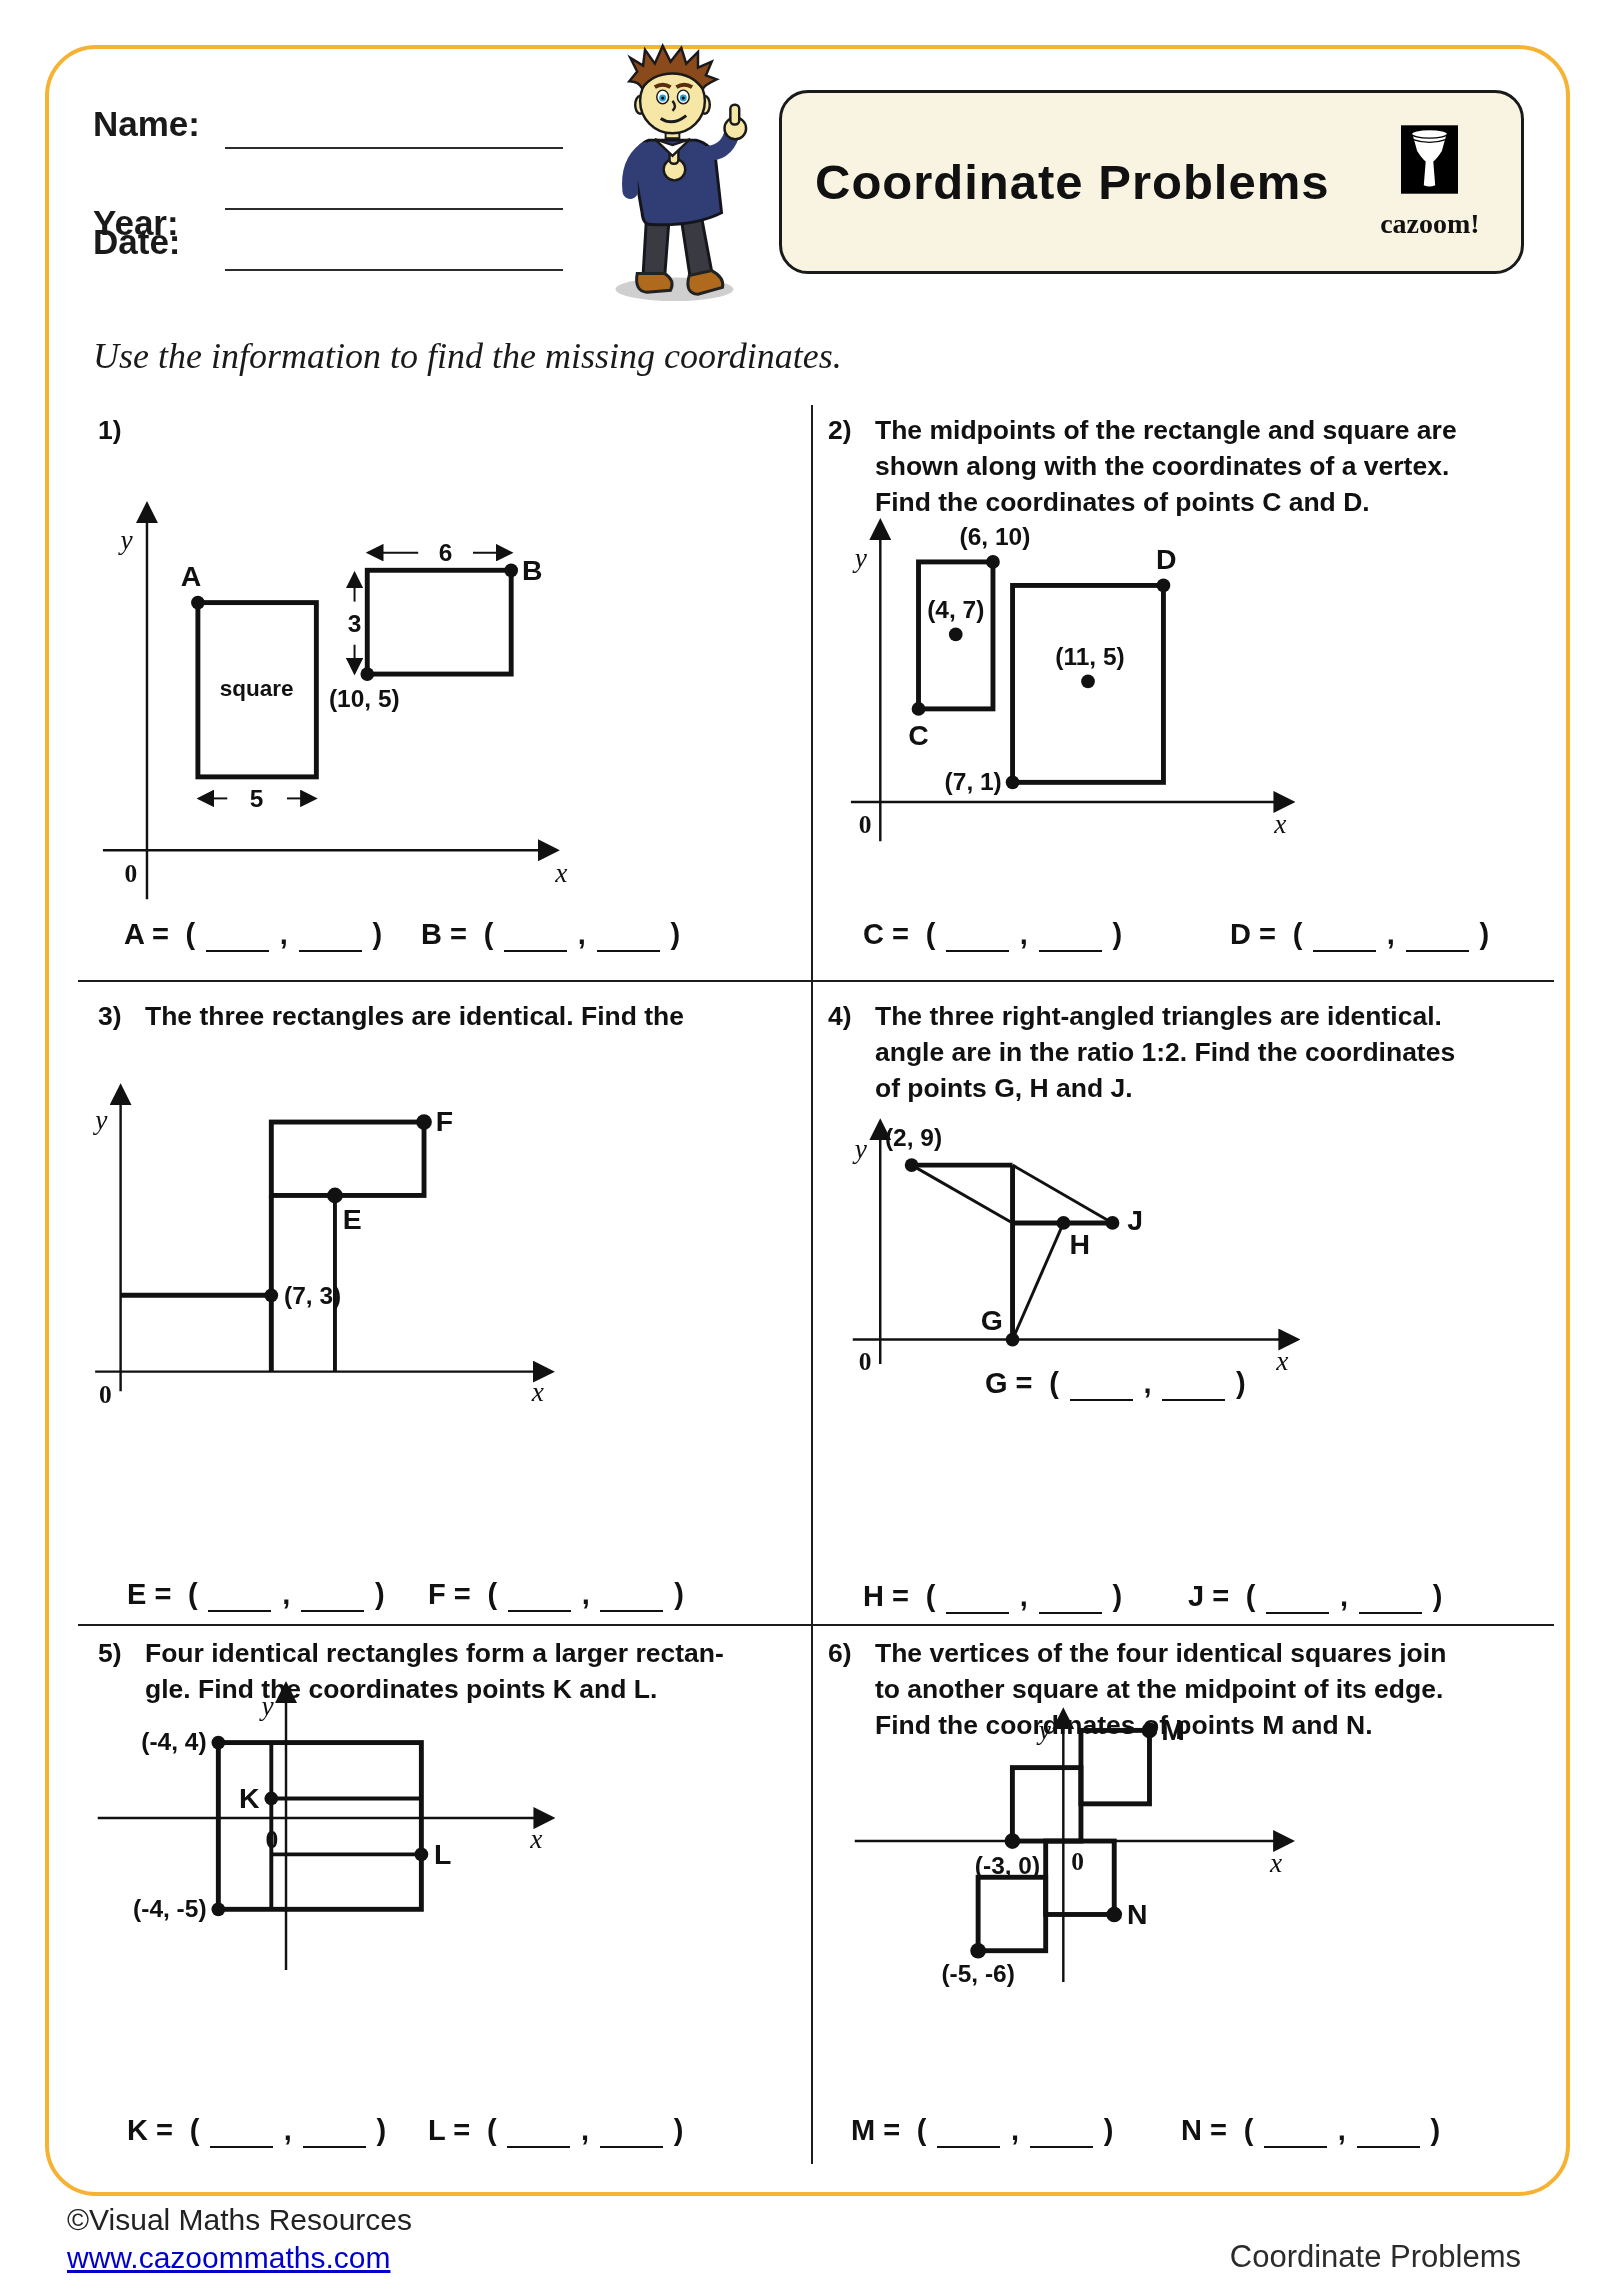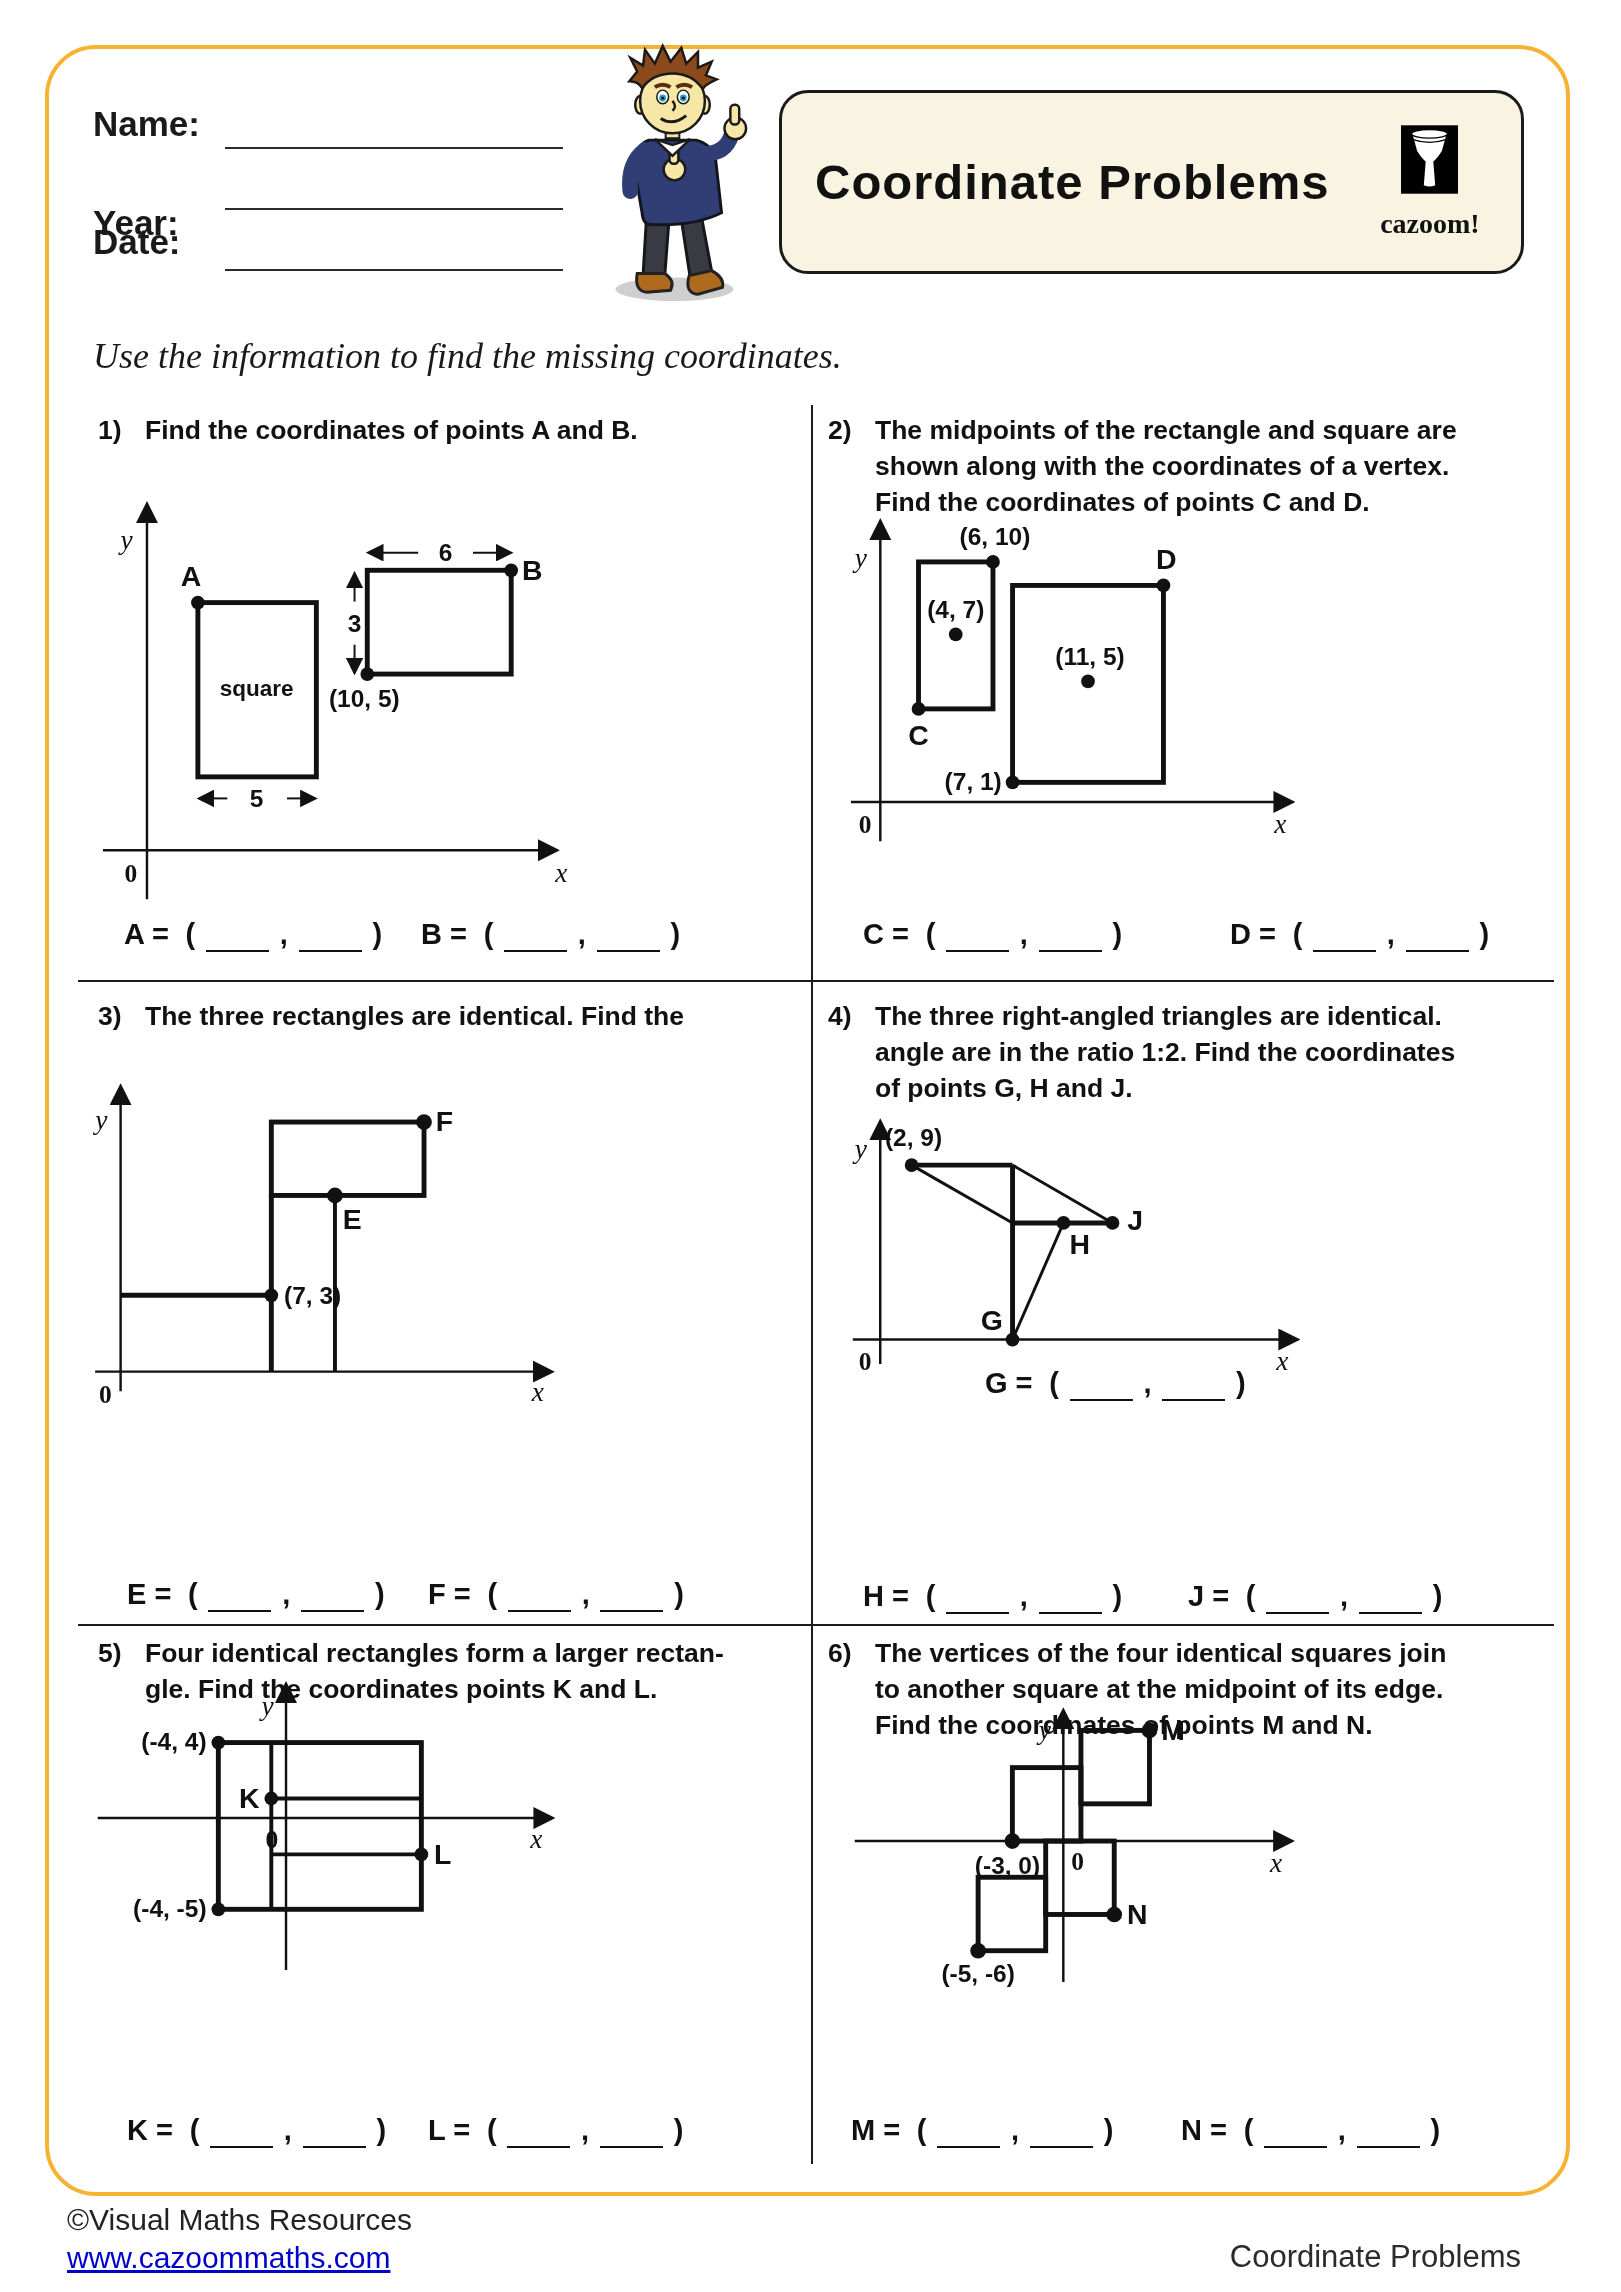--- a/index.html
+++ b/index.html
@@ -118,23 +118,20 @@
   </div>
 
   <div class="instruction">Use the information to find the missing coordinates.</div>
 
   <div class="vdiv"></div>
   <div class="hdiv" style="top:980px;"></div>
   <div class="hdiv" style="top:1624px;"></div>
 
   <div class="qhead" style="left:98px;top:412px;width:706px;">
     <span class="qnum">1)</span>
-    <div class="qlines">
-        <div>Find the coordinates of points A and B.</div>
-      </div>
   </div>
   <svg class="abs" style="left:83px;top:490px;" width="500" height="421" viewBox="0 0 510 430">
     <line class="axis" x1="65" y1="418" x2="65" y2="18" marker-end="url(#arr)"></line>
     <line class="axis" x1="20" y1="368" x2="480" y2="368" marker-end="url(#arr)"></line>
     <text class="tI" x="38" y="60">y</text>
     <text class="tI" x="482" y="400">x</text>
     <text class="tO" x="42" y="400">0</text>
     <rect class="shape" x="117" y="115" width="121" height="178"></rect>
     <circle class="dot" cx="117" cy="115" r="7"></circle>
     <text class="tL" x="110" y="98" text-anchor="middle">A</text>

